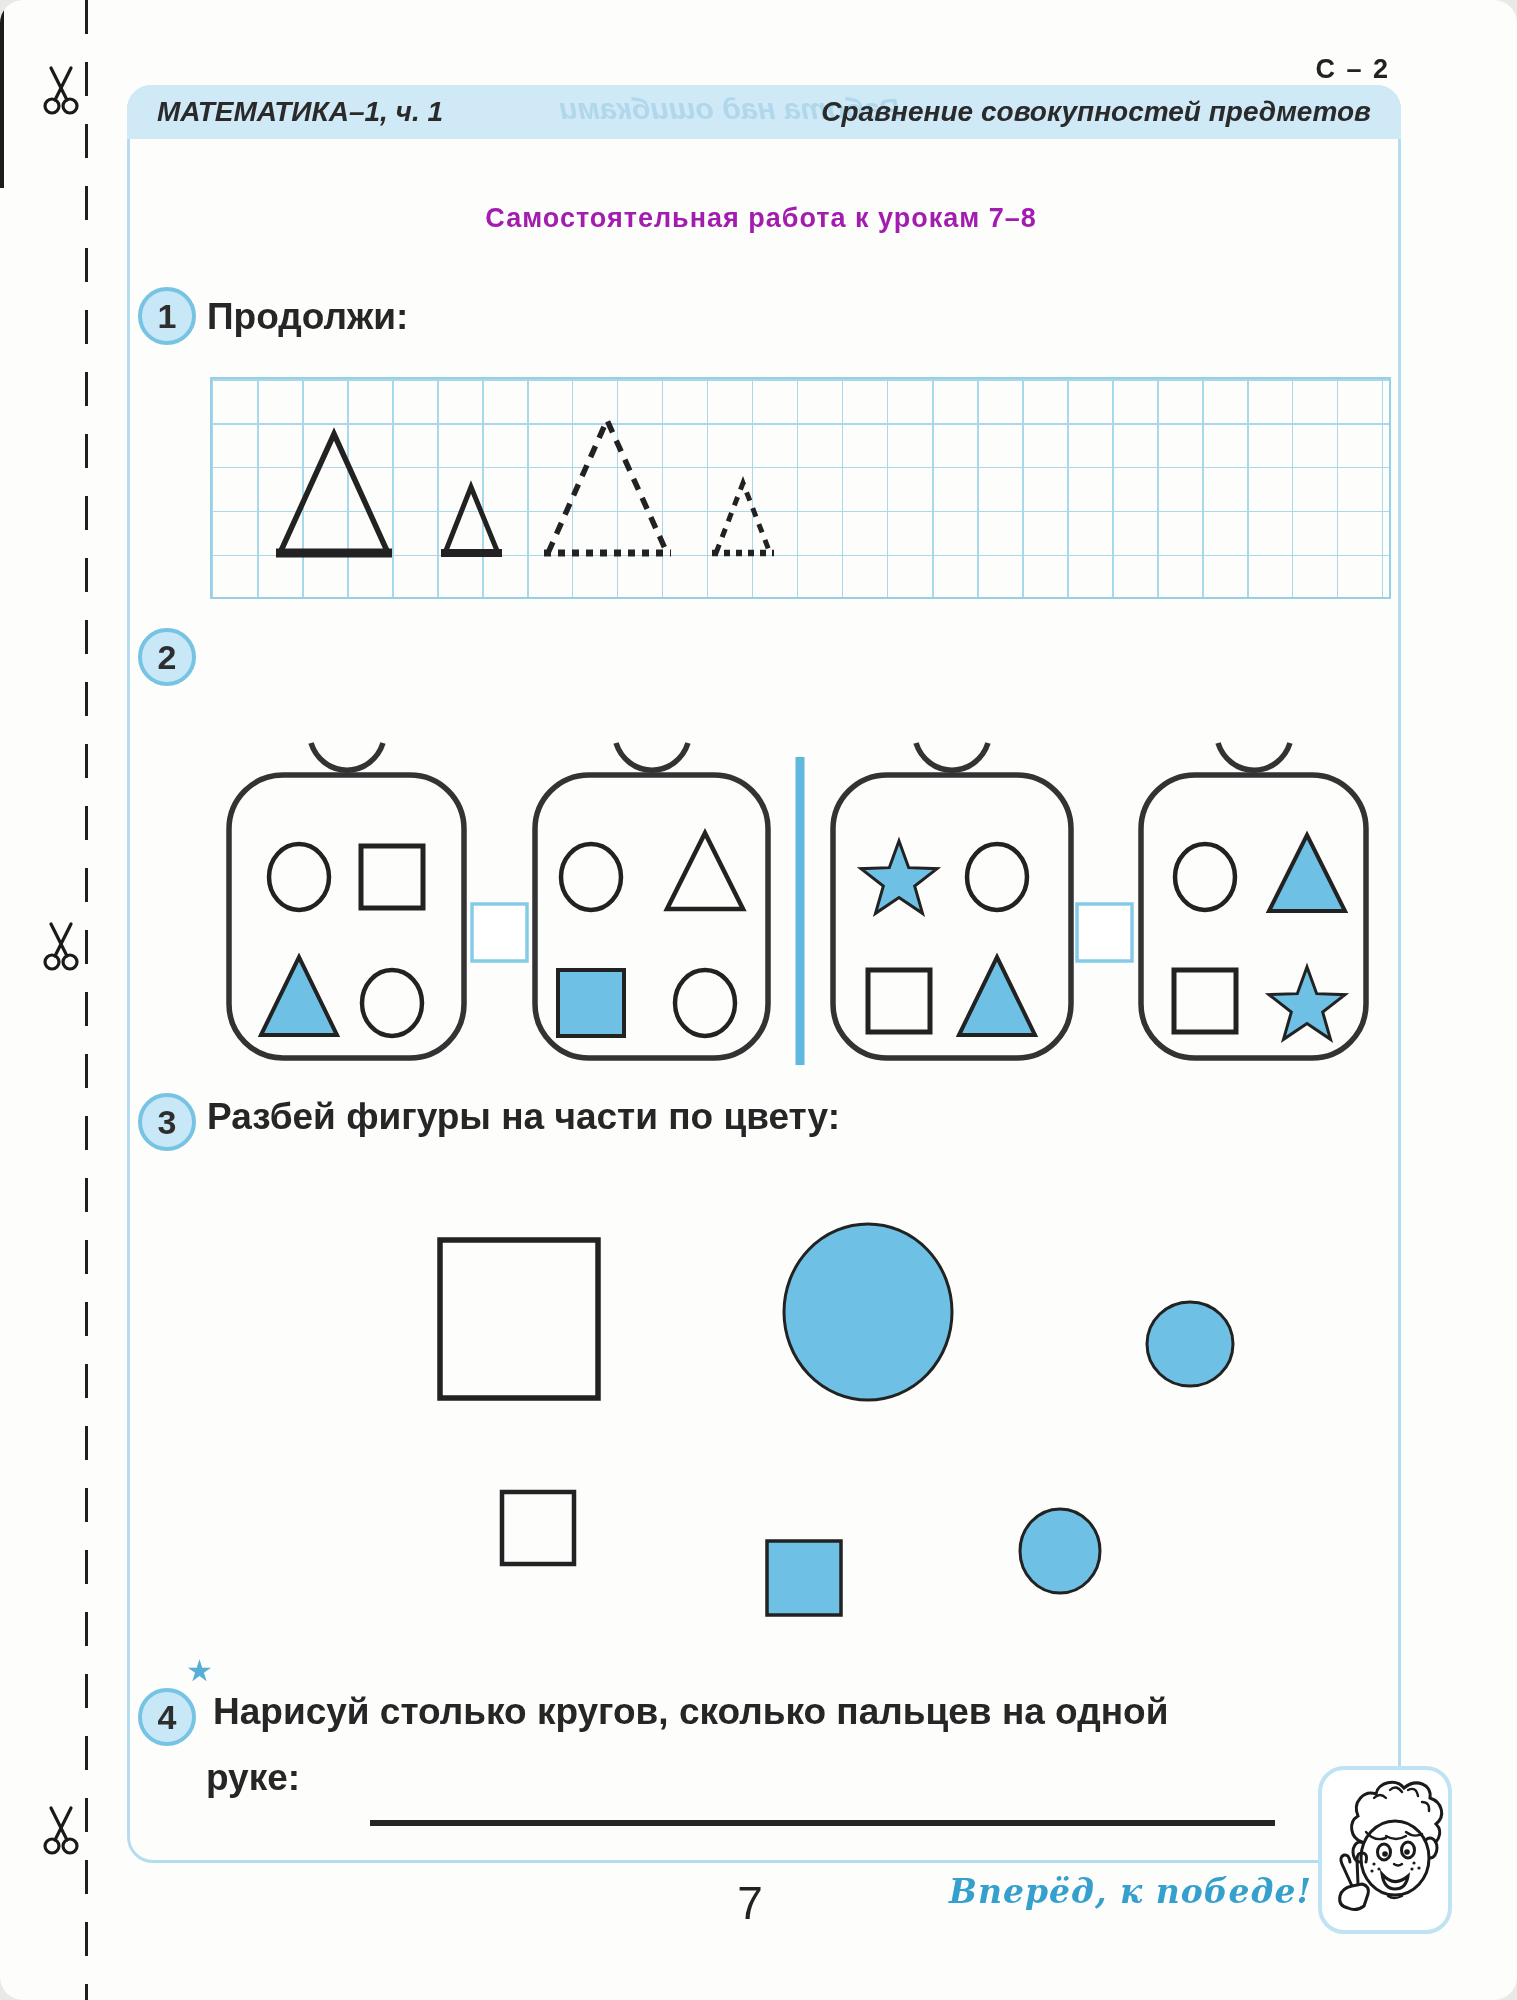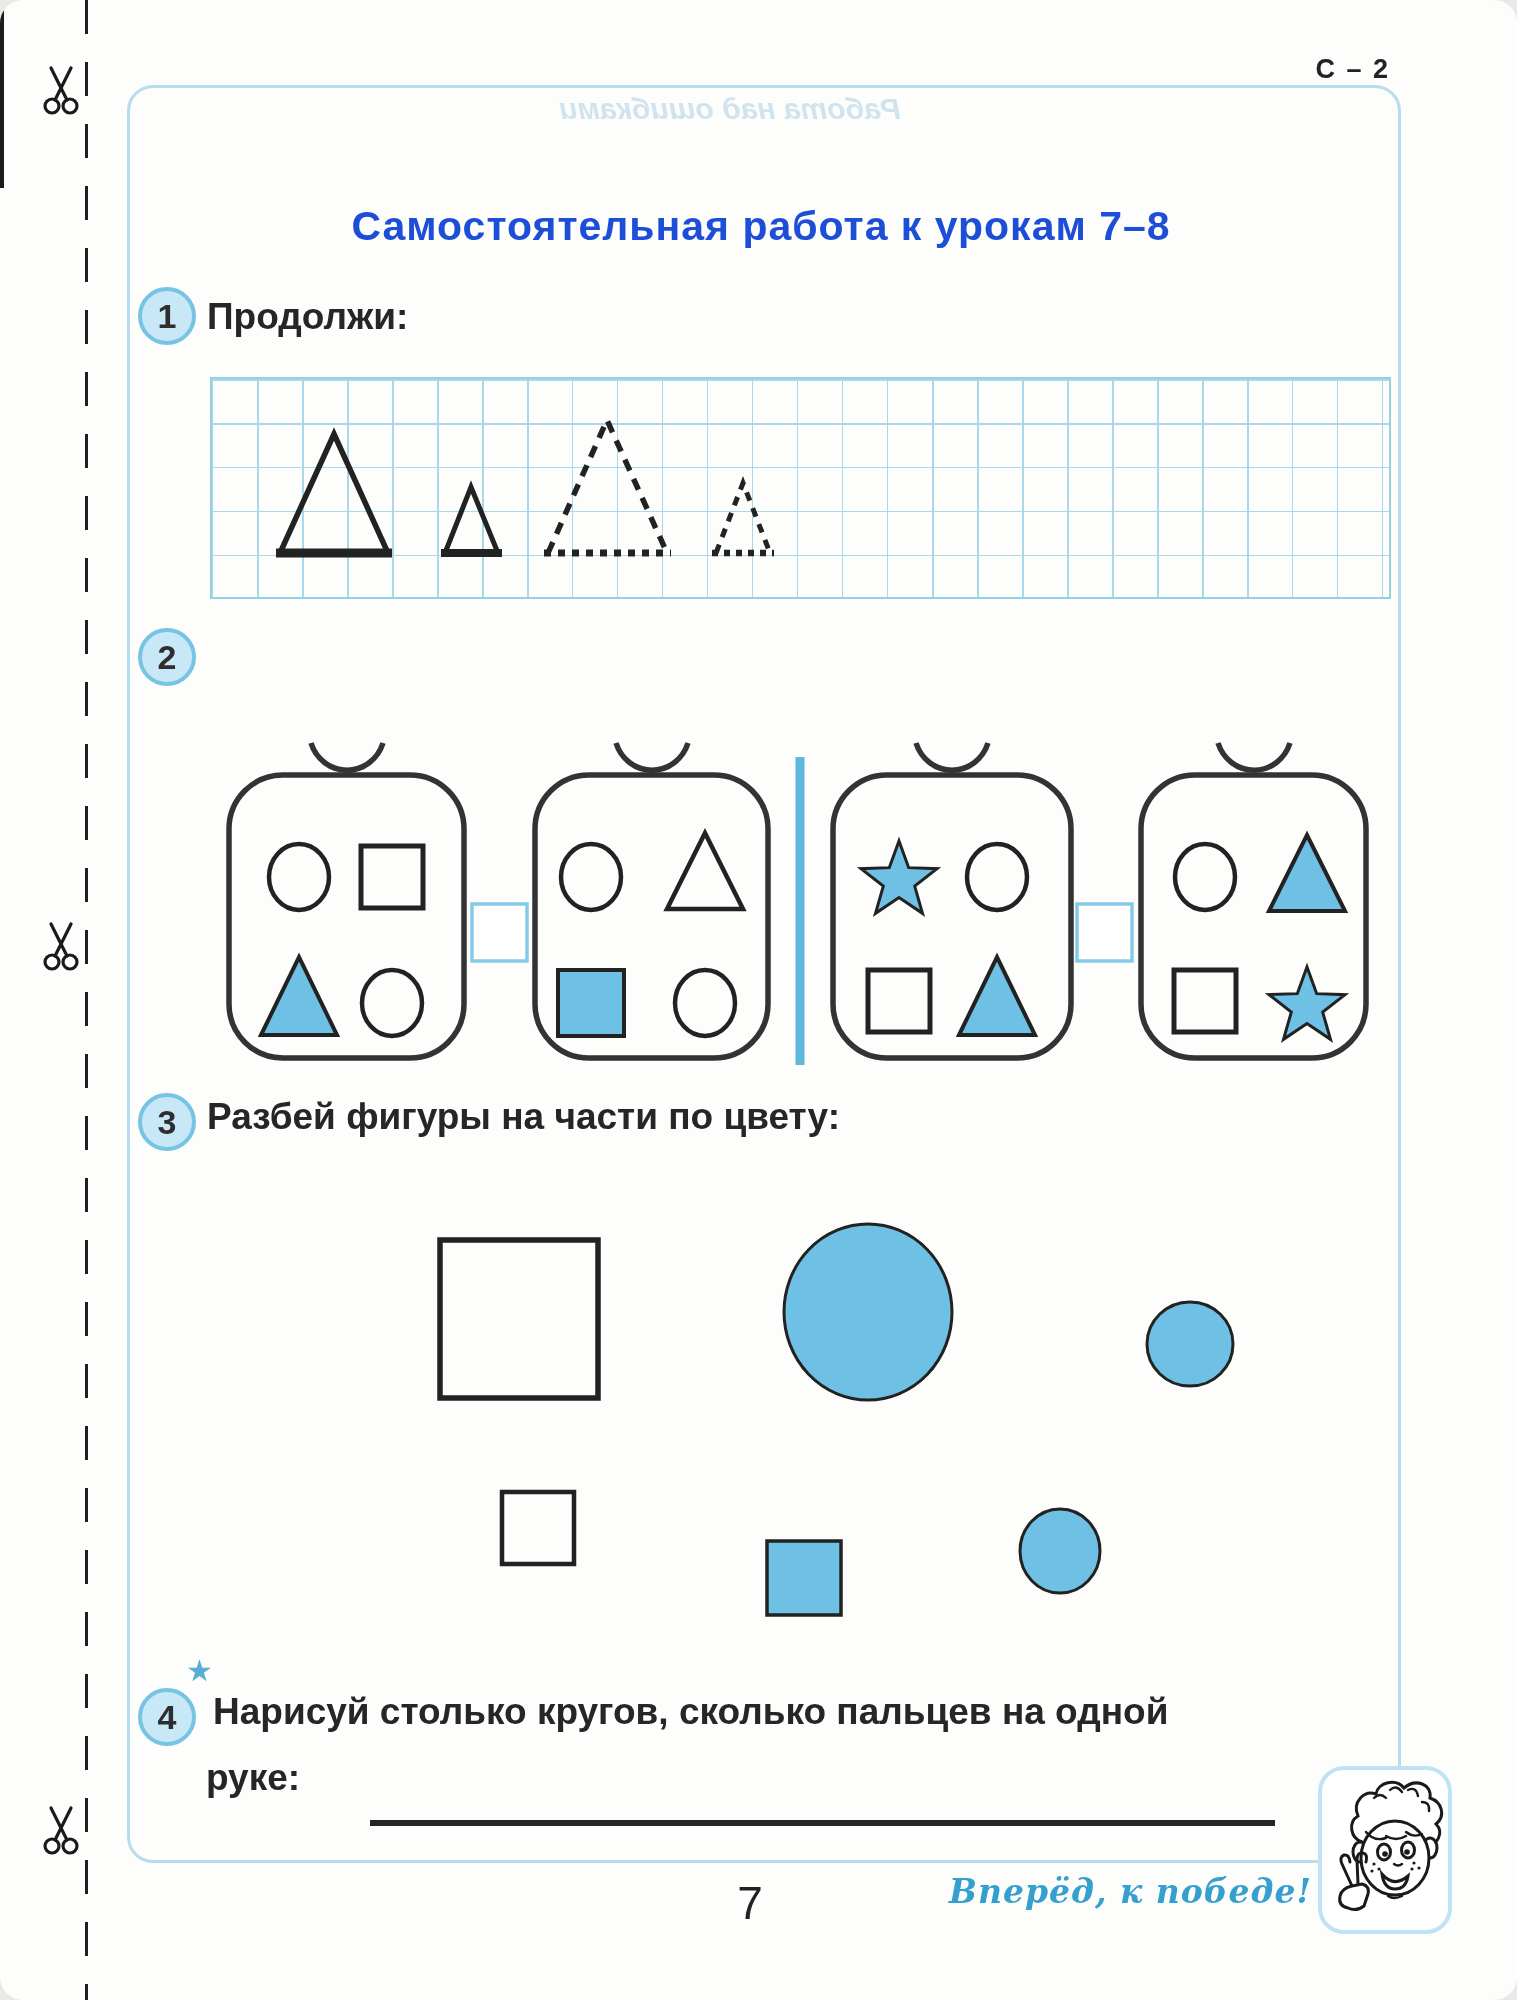--- a/index.html
+++ b/index.html
@@ -28,21 +28,21 @@
     box-sizing:border-box;padding:0 30px;
   }
   .header-band .htext{font-size:28px;font-weight:bold;font-style:italic;color:#2a2a2a;white-space:nowrap;z-index:2;}
   .ghost-text{
     left:420px;top:92px;width:620px;text-align:center;
     transform:scaleX(-1);color:#74b4d2;opacity:.33;
     font-size:30px;font-weight:bold;font-style:italic;z-index:1;
   }
   .sheet-title{
     left:127px;top:203px;width:1268px;text-align:center;
-    font-size:41px;font-weight:bold;color:#1d4ed8;letter-spacing:1px;
+    font-size:27px;font-weight:bold;color:#a21caf;letter-spacing:1px;
   }
   
   .badge{
     width:50px;height:50px;border-radius:50%;background:#c9e8f7;border:4px solid #77c3e4;
     display:flex;align-items:center;justify-content:center;
     font-size:34px;font-weight:bold;color:#2e2e2e;box-sizing:content-box;
   }
   .task-label{font-size:37px;font-weight:bold;color:#262626;white-space:nowrap;}
   .sign{color:#3b6f88;}
   .star-marker{font-size:30px;color:#58aed6;line-height:1;}
@@ -96,20 +96,24 @@
       <circle cx="14" cy="44" r="7"></circle>
         <circle cx="32" cy="44" r="7"></circle>
       <path d="M17 38 L33 6"></path>
         <path d="M29 38 L13 6"></path>
     </g>
   </svg>
 
   <div class="abs corner-label">С – 2</div>
 
   <div class="abs content-frame"></div>
+  <div class="abs header-band">
+    <span class="htext">МАТЕМАТИКА–1, ч. 1</span>
+    <span class="htext">Сравнение совокупностей предметов</span>
+  </div>
   <div class="abs ghost-text">Работа над ошибками</div>
 
   <div class="abs sheet-title">Самостоятельная работа к урокам 7–8</div>
 
   <div class="abs badge" style="left:138px;top:287px;">
     <span>1</span>
   </div>
   <div class="abs task-label" style="left:207px;top:296px;">Продолжи:</div>
 
   <div class="abs grid"></div>

